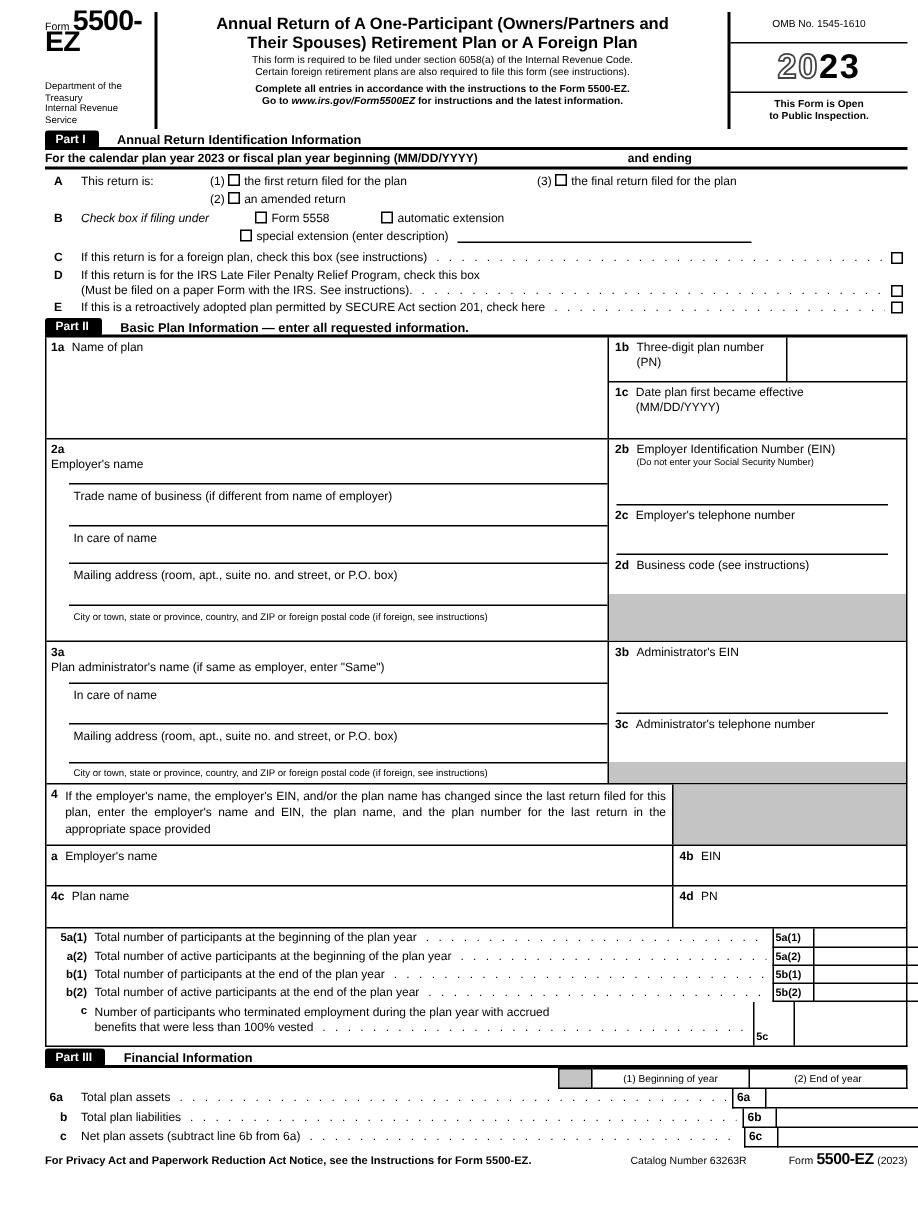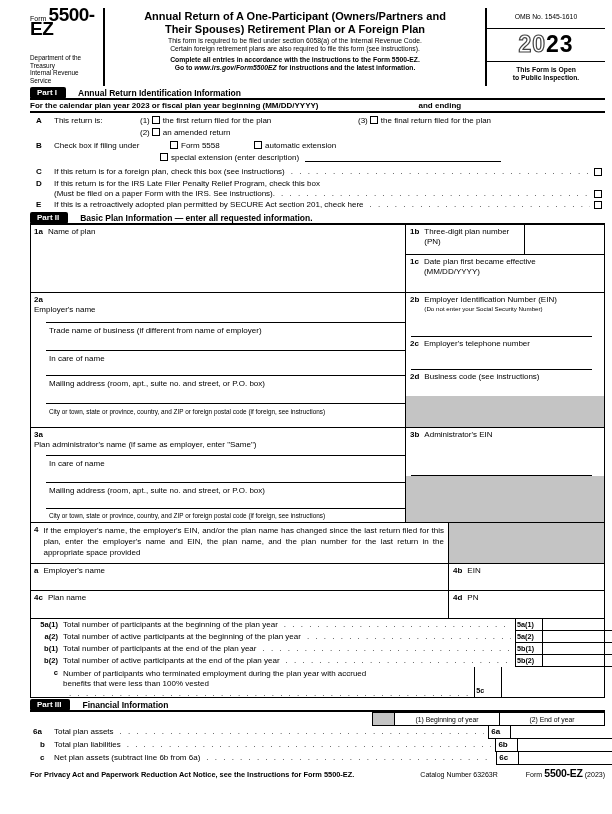--- a/index.html
+++ b/index.html
@@ -37,21 +37,21 @@
   .calrow { display: flex; align-items: center; height: 13px; border-bottom: 2px solid #000; font-weight: bold; }
   .calgap1 { width: 100px; }
   .calgap2 { flex: 1; }
   .p1row { display: flex; }
   .pletter { width: 24px; padding-left: 6px; font-weight: bold; flex: none; }
   .cb { display: inline-block; width: 8px; height: 8px; border: 1px solid #000; background: #fff; vertical-align: -1px; margin-right: 3px; flex: none; }
   .optgrid { display: grid; grid-template-columns: 218px 1fr; row-gap: 1px; margin-top: 0; margin-left: 20px; }
   .opt { white-space: nowrap; }
   .optnum { display: inline-block; margin-right: 2px; }
   .rowAB-label { width: 66px; flex: none; }
-  .rowB-label { width: 106px; flex: none; }
+  .rowB-label { width: 106px; flex: none; font-style: italic; }
   .b-opts .line1 { display: flex; gap: 0; padding-left: 10px; }
   .b-opts .o1 { width: 84px; }
   .b-opts .line2 { display: flex; margin-top: 2px; }
   .ul-blank { border-bottom: 1px solid #000; width: 196px; margin-left: 6px; height: 9px; }
   .dots { flex: 1; overflow: hidden; white-space: nowrap; margin: 0 4px 0 6px; letter-spacing: 2px; color: #000; }
   .endcb { margin-top: 1px; }
   .rowA { height: 23px; margin-top: 3px; }
   .rowB { height: 25px; margin-top: 2px; }
   .rowC, .rowE { height: 11px; align-items: flex-start; margin-top: 1px; }
   .rowD { margin-top: 1px; }
@@ -98,21 +98,21 @@
   .s5row { display: flex; }
   .s5text { flex: 1; display: flex; align-items: flex-start; padding-top: 1px; }
   .s5num { width: 27px; text-align: right; font-weight: bold; margin-right: 5px; flex: none; font-size: 7.6px; }
   .s5numbox { width: 28px; flex: none; border-left: 1px solid #000; border-right: 1px solid #000; border-bottom: 1px solid #000; font-weight: bold; font-size: 7.2px; padding: 1px 0 0 1px; }
   .s5val { width: 127px; flex: none; border-bottom: 1px solid #000; }
   .s5row.last .s5numbox, .s5row.last .s5val { border-bottom: none; }
   .s5row.last .s5numbox { display: flex; align-items: flex-end; padding-bottom: 1px; }
   .h13 { height: 13px; } .h12 { height: 12px; } .h30 { height: 30px; }
   .s5c-lines { flex: 1; padding-top: 1px; }
   .s5c-l1 { text-align: justify; padding-right: 8px; }
-  .s5c-l2 { display: flex; flex-direction: column; }
+  .s5c-l2 { display: flex; }
 
   
   .fin { width: 575px; }
   .finhdr { display: flex; height: 14px; }
   .fin-spacer { flex: 1; }
   .fin-gray { width: 23px; flex: none; background: #c4c4c4; border: 1px solid #000; }
   .fin-colhdr { width: 105px; flex: none; border: 1px solid #000; border-left: none; text-align: center; font-size: 6.8px; padding-top: 2px; }
   .finrow { display: flex; height: 13px; }
   .fin-label { flex: 1; display: flex; padding-top: 1px; }
   .fin-num { width: 24px; flex: none; font-weight: bold; padding-left: 3px; }
@@ -320,20 +320,24 @@
         <div class="frow noline" style="height:13px;">
           <span class="ftext small" style="margin-left:15px;padding-top:0;">City or town, state or province, country, and ZIP or foreign postal code (if foreign, see instructions)</span>
         </div>
       </div>
       <div class="rightcol">
         <div class="rrow" style="height:48px;">
           <span class="num">3b</span>
           <span>Administrator's EIN</span>
           <span class="fl"></span>
         </div>
+        <div class="rrow" style="height:32px;">
+          <span class="num">3c</span>
+          <span>Administrator's telephone number</span>
+        </div>
         <div class="grayfill"></div>
       </div>
     </div>
 
     <div class="sec sec4">
       <div class="r4">
         <div class="r4text">
           <span class="num">4</span>
           <span class="r4body">If the employer's name, the employer's EIN, and/or the plan name has changed since the last return filed for this plan, enter the employer's name and EIN, the plan name, and the plan number for the last return in the appropriate space provided</span>
         </div>

